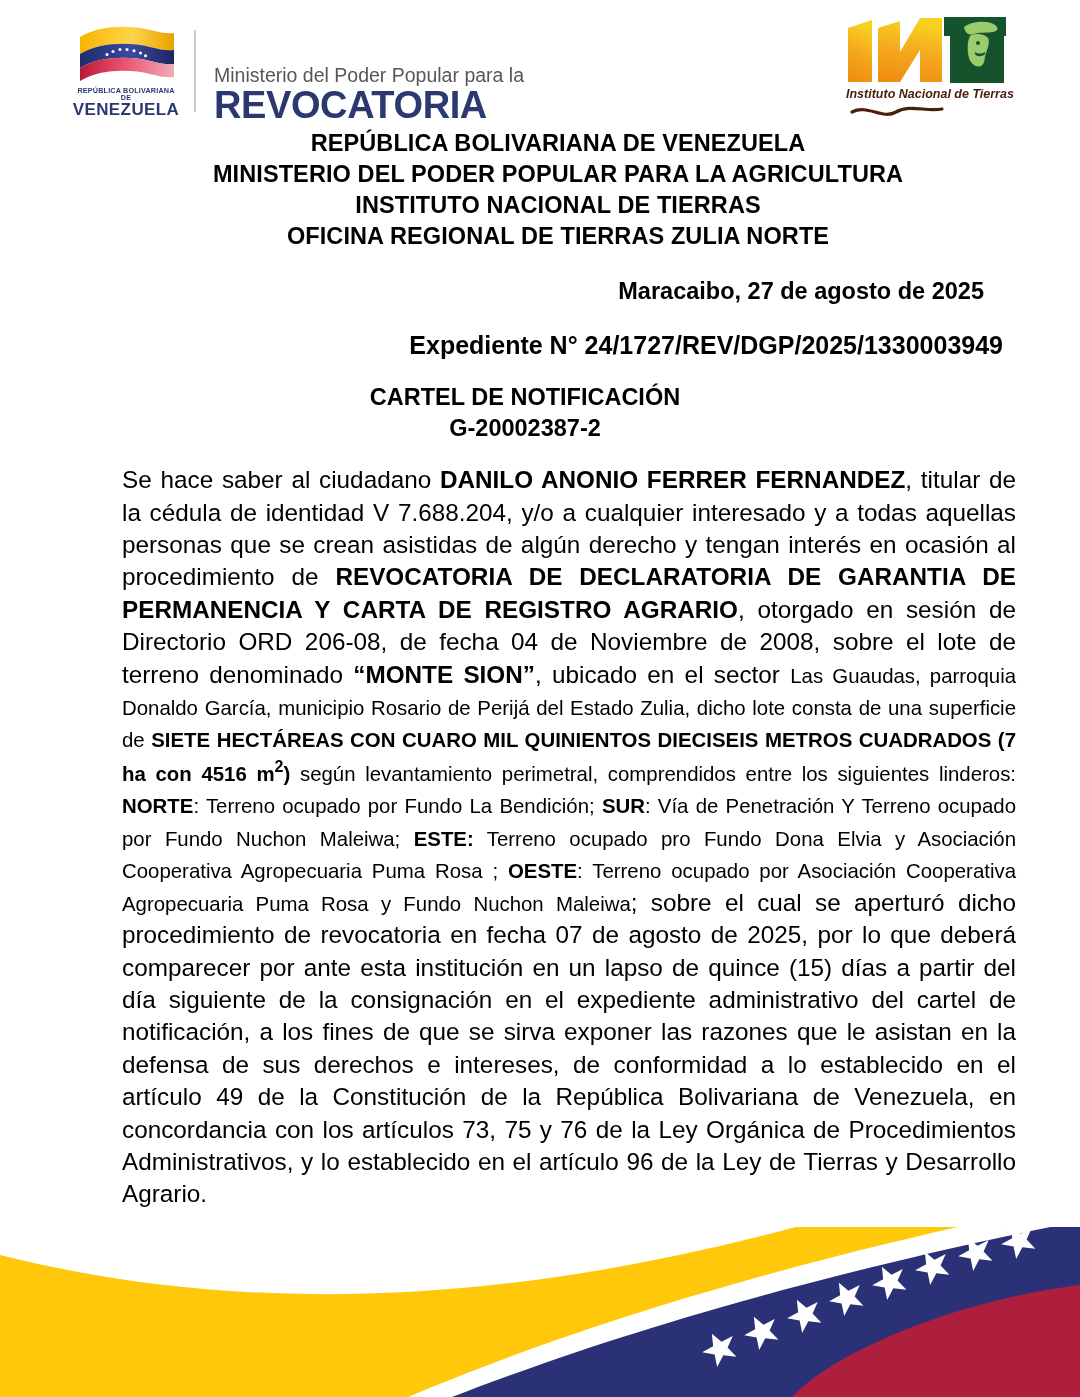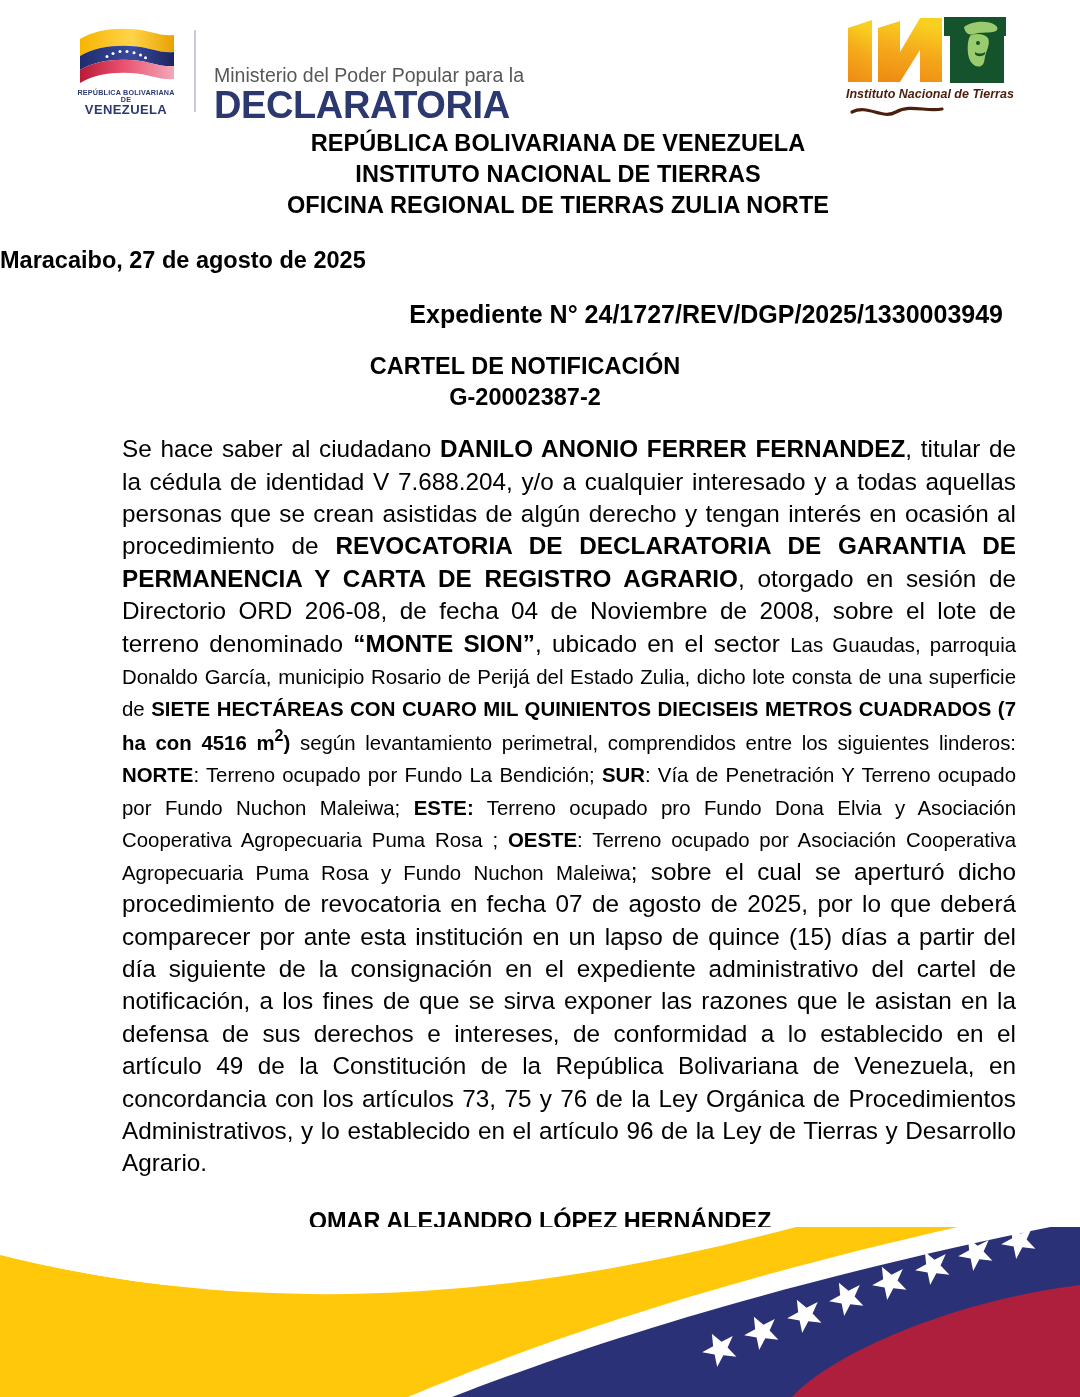--- a/index.html
+++ b/index.html
@@ -40,21 +40,21 @@
   .flag-caption-small {
     font-size: 7.2px;
     font-weight: bold;
     color: #2B3970;
     letter-spacing: .2px;
     margin-top: 1px;
     text-align: center;
     line-height: 1;
   }
   .flag-caption-big {
-    font-size: 13px;
+    font-size: 17px;
     font-weight: bold;
     color: #2B3970;
     letter-spacing: .4px;
     line-height: 1.05;
   }
   .logo-divider {
     width: 2px;
     height: 82px;
     background: #c9ccd6;
     margin: 0 18px 0 14px;
@@ -94,21 +94,21 @@
     text-align: center;
     font-weight: bold;
     font-size: 23.5px;
     line-height: 1.32;
     letter-spacing: .1px;
     padding-left: 36px;
   }
   .title-block div { white-space: nowrap; }
 
   .date-line {
-    text-align: left;
+    text-align: right;
     font-weight: bold;
     font-size: 23.5px;
     margin: 26px 96px 4px 0;
   }
   .expediente-line {
     text-align: right;
     font-weight: bold;
     font-size: 25px;
     margin: 26px 77px 0 0;
   }
@@ -199,21 +199,21 @@
         </svg>
       </span>
       <div class="flag-caption-small">REPÚBLICA BOLIVARIANA DE</div>
       <div class="flag-caption-big">VENEZUELA</div>
     </div>
 
     <div class="logo-divider"></div>
 
     <div class="ministry-text">
       <div class="ministry-line1">Ministerio del Poder Popular para la</div>
-      <div class="ministry-line2">DECLARATORIA</div>
+      <div class="ministry-line2">REVOCATORIA</div>
     </div>
   </div>
 
   <div class="inti-logo">
     <svg width="180" height="112" viewBox="0 0 180 112">
       <defs>
         <linearGradient id="intiGrad" x1="0" y1="1" x2="0.2" y2="0">
           <stop offset="0%" stop-color="#EE8A12"></stop>
           <stop offset="55%" stop-color="#F5A91C"></stop>
           <stop offset="100%" stop-color="#F8D020"></stop>
@@ -240,20 +240,21 @@
 
       <path d="M14,104 C30,96 44,112 58,104 C72,96 88,104 104,101" stroke="#4a1f0c" stroke-width="3.2" fill="none" stroke-linecap="round"></path>
     </svg>
   </div>
 </div>
 
 <div class="doc-body">
 
   <div class="title-block">
     <div>REPÚBLICA BOLIVARIANA DE VENEZUELA</div>
+    <div>MINISTERIO DEL PODER POPULAR PARA LA AGRICULTURA</div>
     <div>INSTITUTO NACIONAL DE TIERRAS</div>
     <div>OFICINA REGIONAL DE TIERRAS ZULIA NORTE</div>
   </div>
 
   <div class="date-line">Maracaibo, 27 de agosto de 2025</div>
   <div class="expediente-line">Expediente N° 24/1727/REV/DGP/2025/1330003949</div>
 
   <div class="cartel-block">
     <div>CARTEL DE NOTIFICACIÓN</div>
     <div>G-20002387-2</div>

